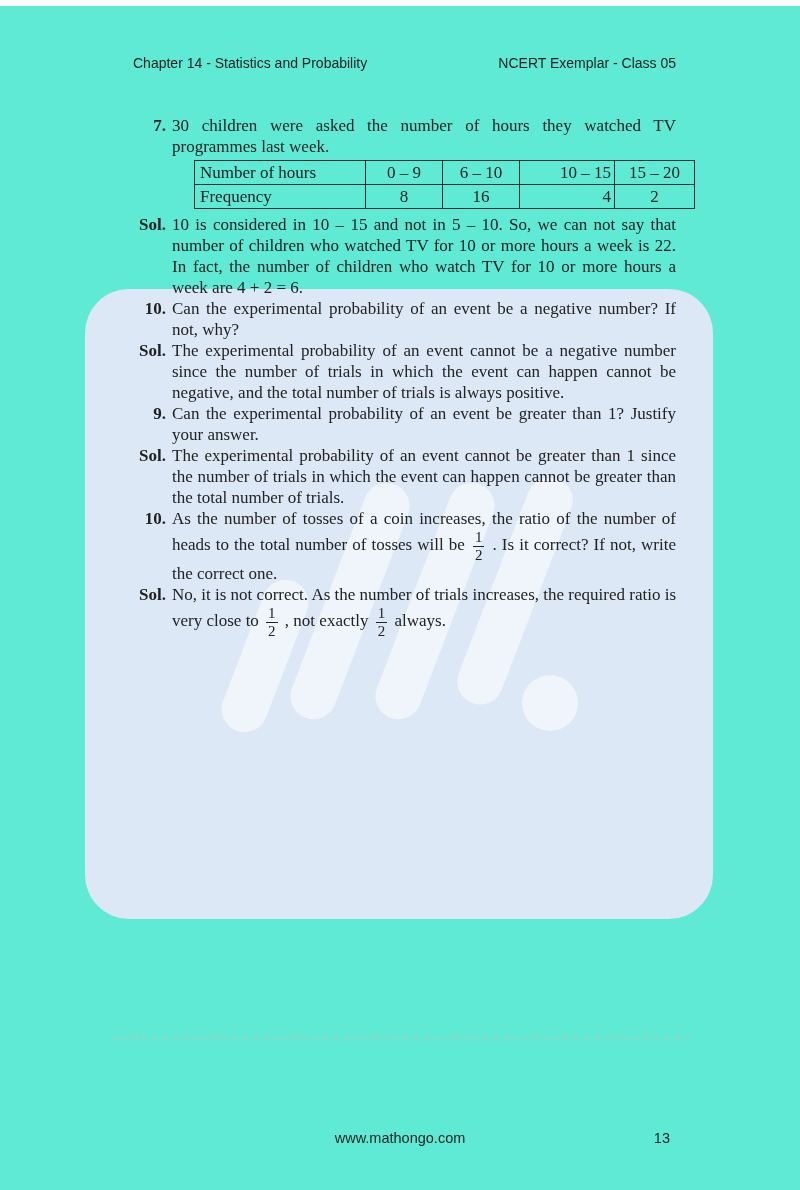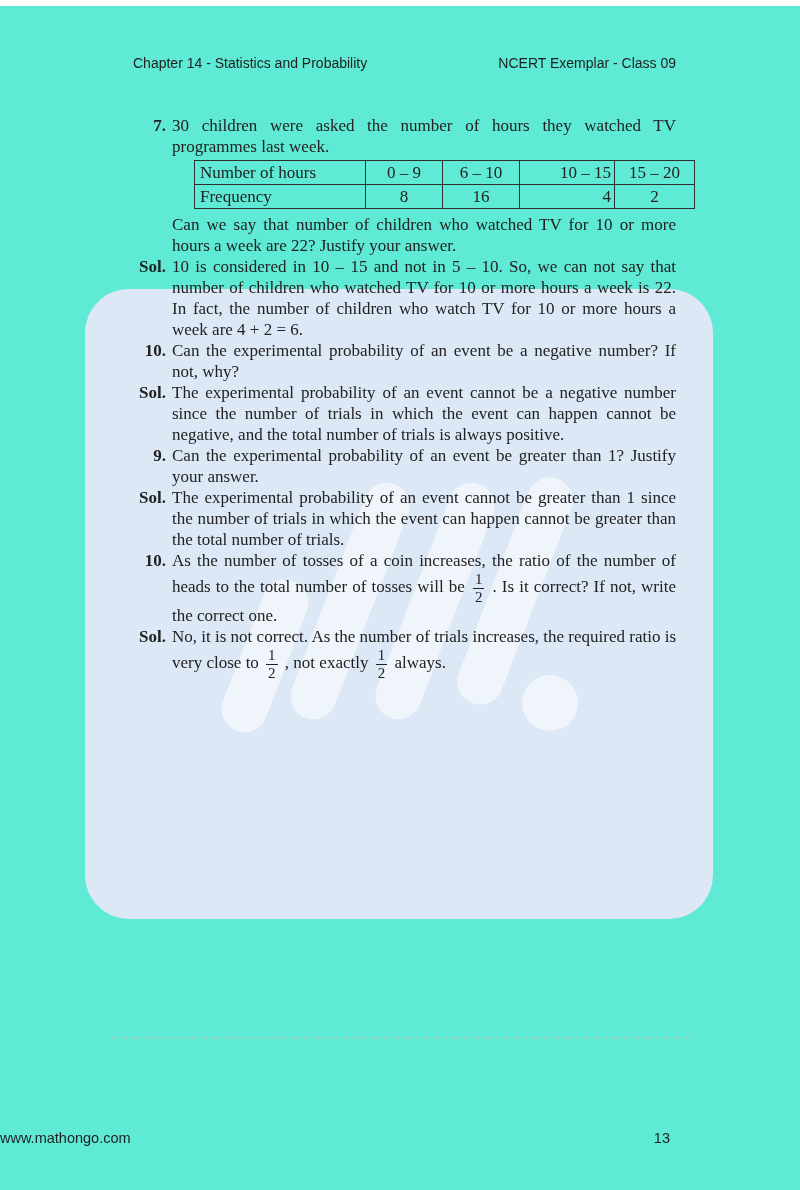--- a/index.html
+++ b/index.html
@@ -70,31 +70,31 @@
   
   .tick-line{
     position:absolute;left:112px;top:1031px;width:578px;height:0;
     border-top:2px dashed rgba(205,196,175,0.45);z-index:1;
   }
   
   .footer{
     position:absolute;top:1124px;left:0;width:800px;height:20px;
     font-family:"Liberation Sans",sans-serif;font-size:14.5px;color:#1f1f1f;z-index:2;
   }
-  .footer .url{position:absolute;left:0;right:0;text-align:left;}
+  .footer .url{position:absolute;left:0;right:0;text-align:center;}
   .footer .pagenum{position:absolute;right:130px;top:0;}
 </style>
 </head>
 <body>
 
 <div class="page">
 
   <div class="header">
     <span>Chapter 14 - Statistics and Probability</span>
-    <span>NCERT Exemplar - Class 09</span>
+    <span>NCERT Exemplar - Class 05</span>
   </div>
 
   <div class="panel">
     <div class="wm-band wm-b1"></div>
     <div class="wm-band wm-b2"></div>
     <div class="wm-band wm-b3"></div>
     <div class="wm-band wm-b4"></div>
     <div class="wm-dot"></div>
   </div>
 
@@ -115,21 +115,20 @@
             </tr>
             <tr>
               <td>Frequency</td>
               <td>8</td>
               <td>16</td>
               <td>4</td>
               <td>2</td>
             </tr>
           </tbody>
         </table>
-        <p>Can we say that number of children who watched TV for 10 or more hours a week are 22? Justify your answer.</p>
       </div>
     </div>
 
     <div class="item">
       <span class="label">Sol.</span>
       <div class="body">
         <p>10 is considered in 10 – 15 and not in 5 – 10. So, we can not say that number of children who watched TV for 10 or more hours a week is 22. In fact, the number of children who watch TV for 10 or more hours a week are 4 + 2 = 6.</p>
       </div>
     </div>
 

